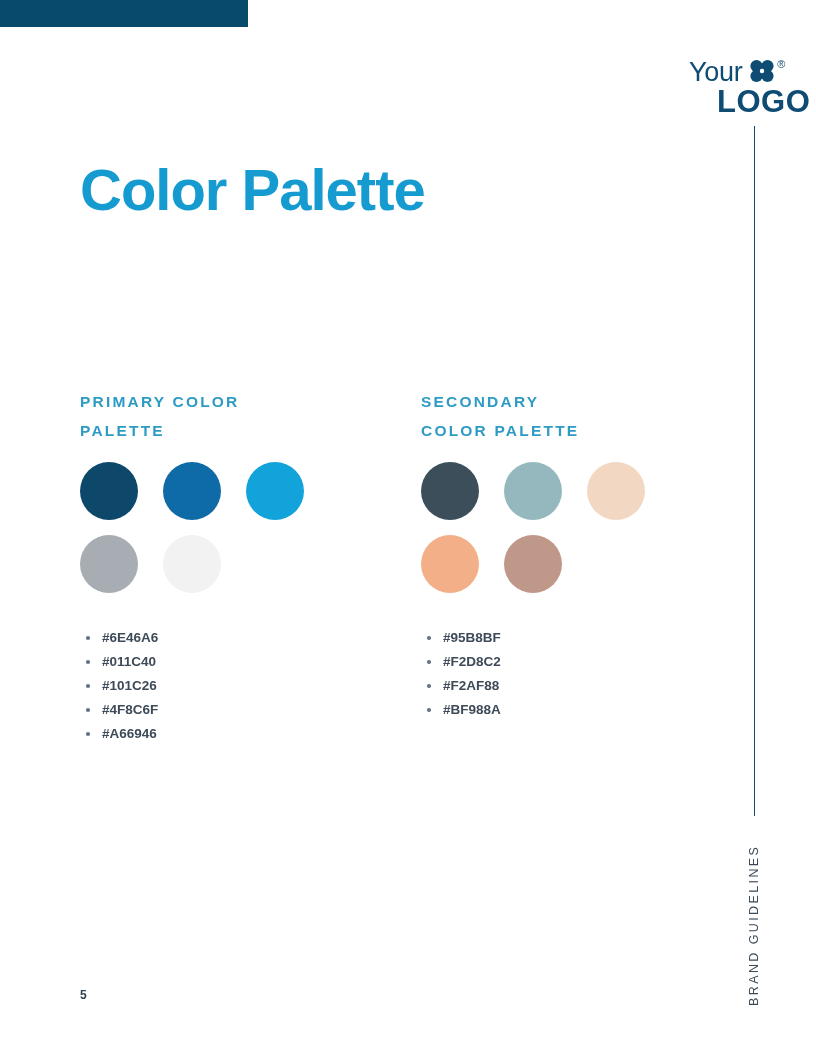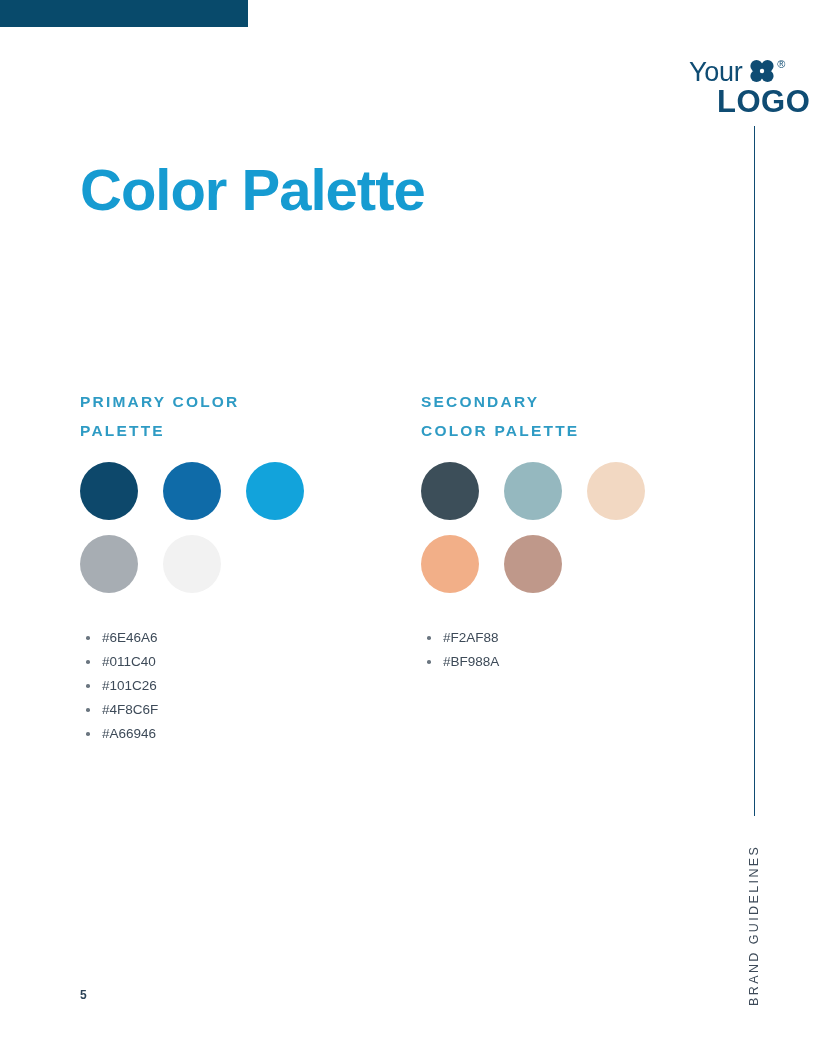--- a/index.html
+++ b/index.html
@@ -112,20 +112,21 @@
     border-radius: 50%;
     margin-right: 25px;
     margin-bottom: 15px;
   }
   .swatch:nth-child(3n) { margin-right: 0; }
 
   .hex-list {
     list-style: none;
     margin: 18px 0 0 0;
     padding: 0;
+    font-weight: bold;
   }
   .hex-list li {
     position: relative;
     padding-left: 22px;
     font-size: 13.5px;
     color: #3D4A58;
     line-height: 24px;
     font-family: "Liberation Sans", sans-serif;
   }
   .hex-list li::before {
@@ -224,20 +225,22 @@
   <div class="palette-heading">SECONDARY
 COLOR PALETTE</div>
   <div class="swatch-grid">
     <div class="swatch" style="background:#3C4E59"></div>
     <div class="swatch" style="background:#95B8BF"></div>
     <div class="swatch" style="background:#F2D8C2"></div>
     <div class="swatch" style="background:#F2AF88"></div>
     <div class="swatch" style="background:#BF988A"></div>
   </div>
   <ul class="hex-list">
+    <li>#95B8BF</li>
+    <li>#F2D8C2</li>
     <li>#F2AF88</li>
     <li>#BF988A</li>
   </ul>
 </div>
 
 <div class="side-rule"></div>
 <div class="side-label">BRAND GUIDELINES</div>
 
 <div class="page-number">5</div>
 

